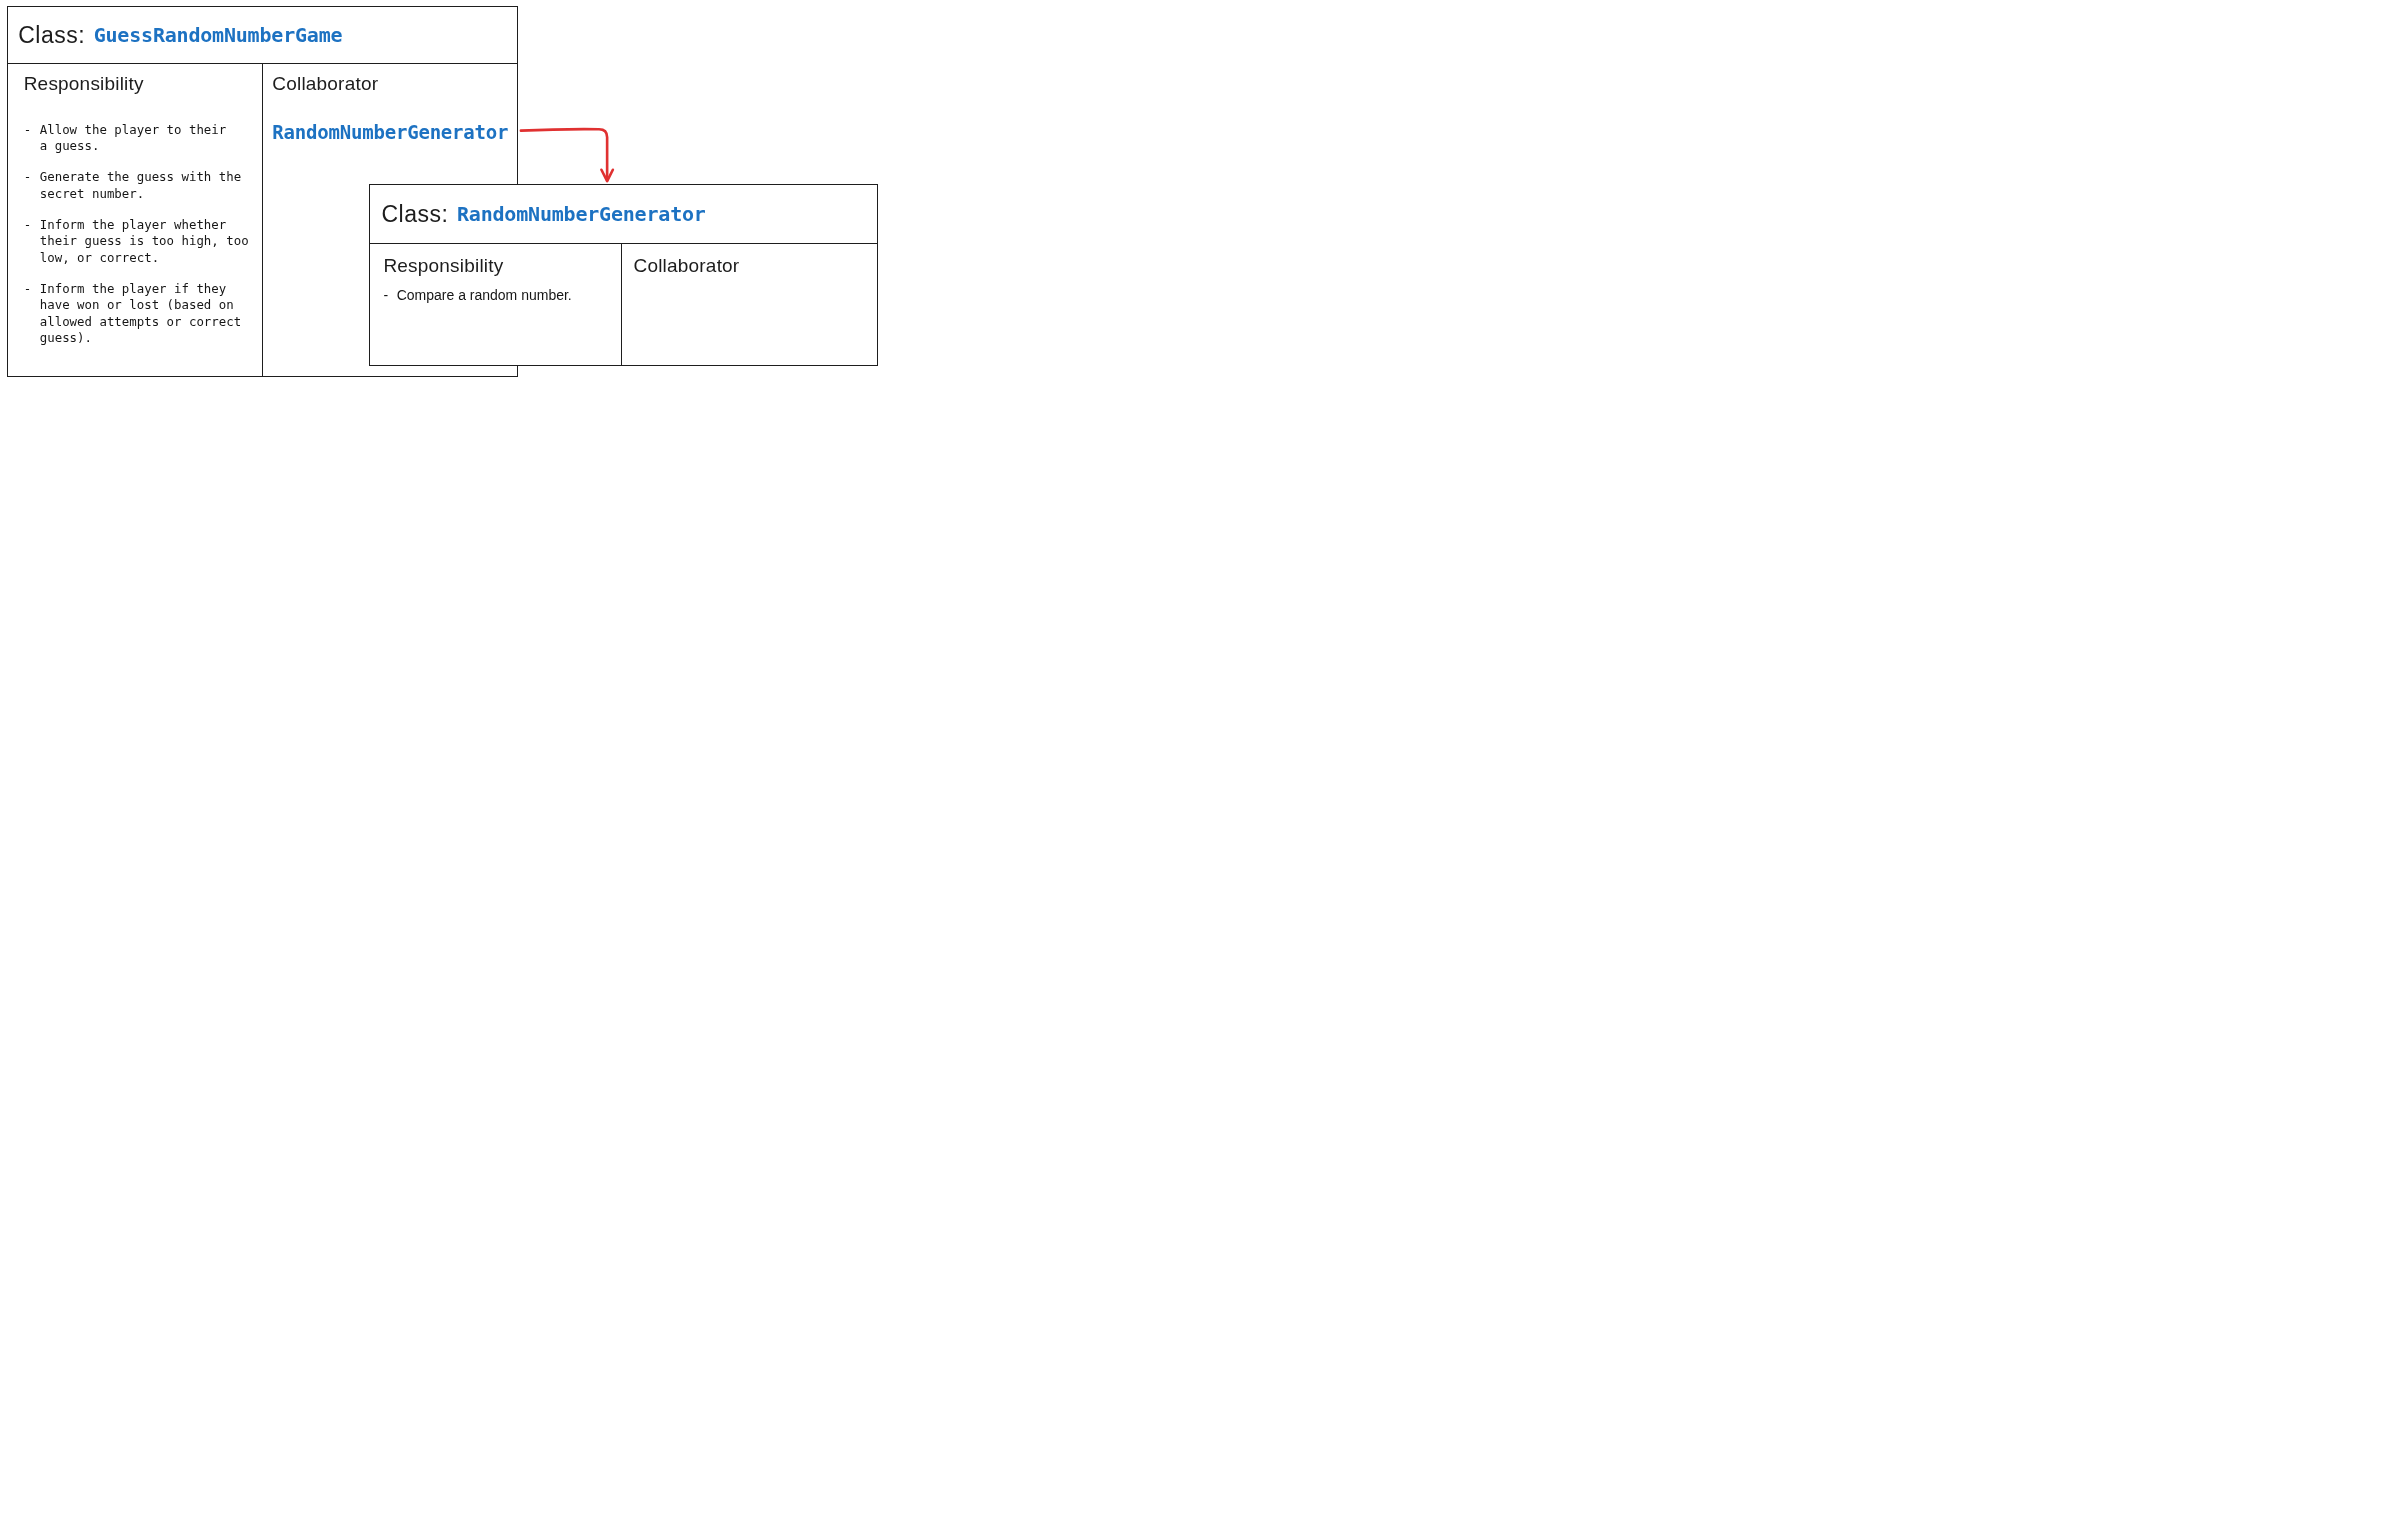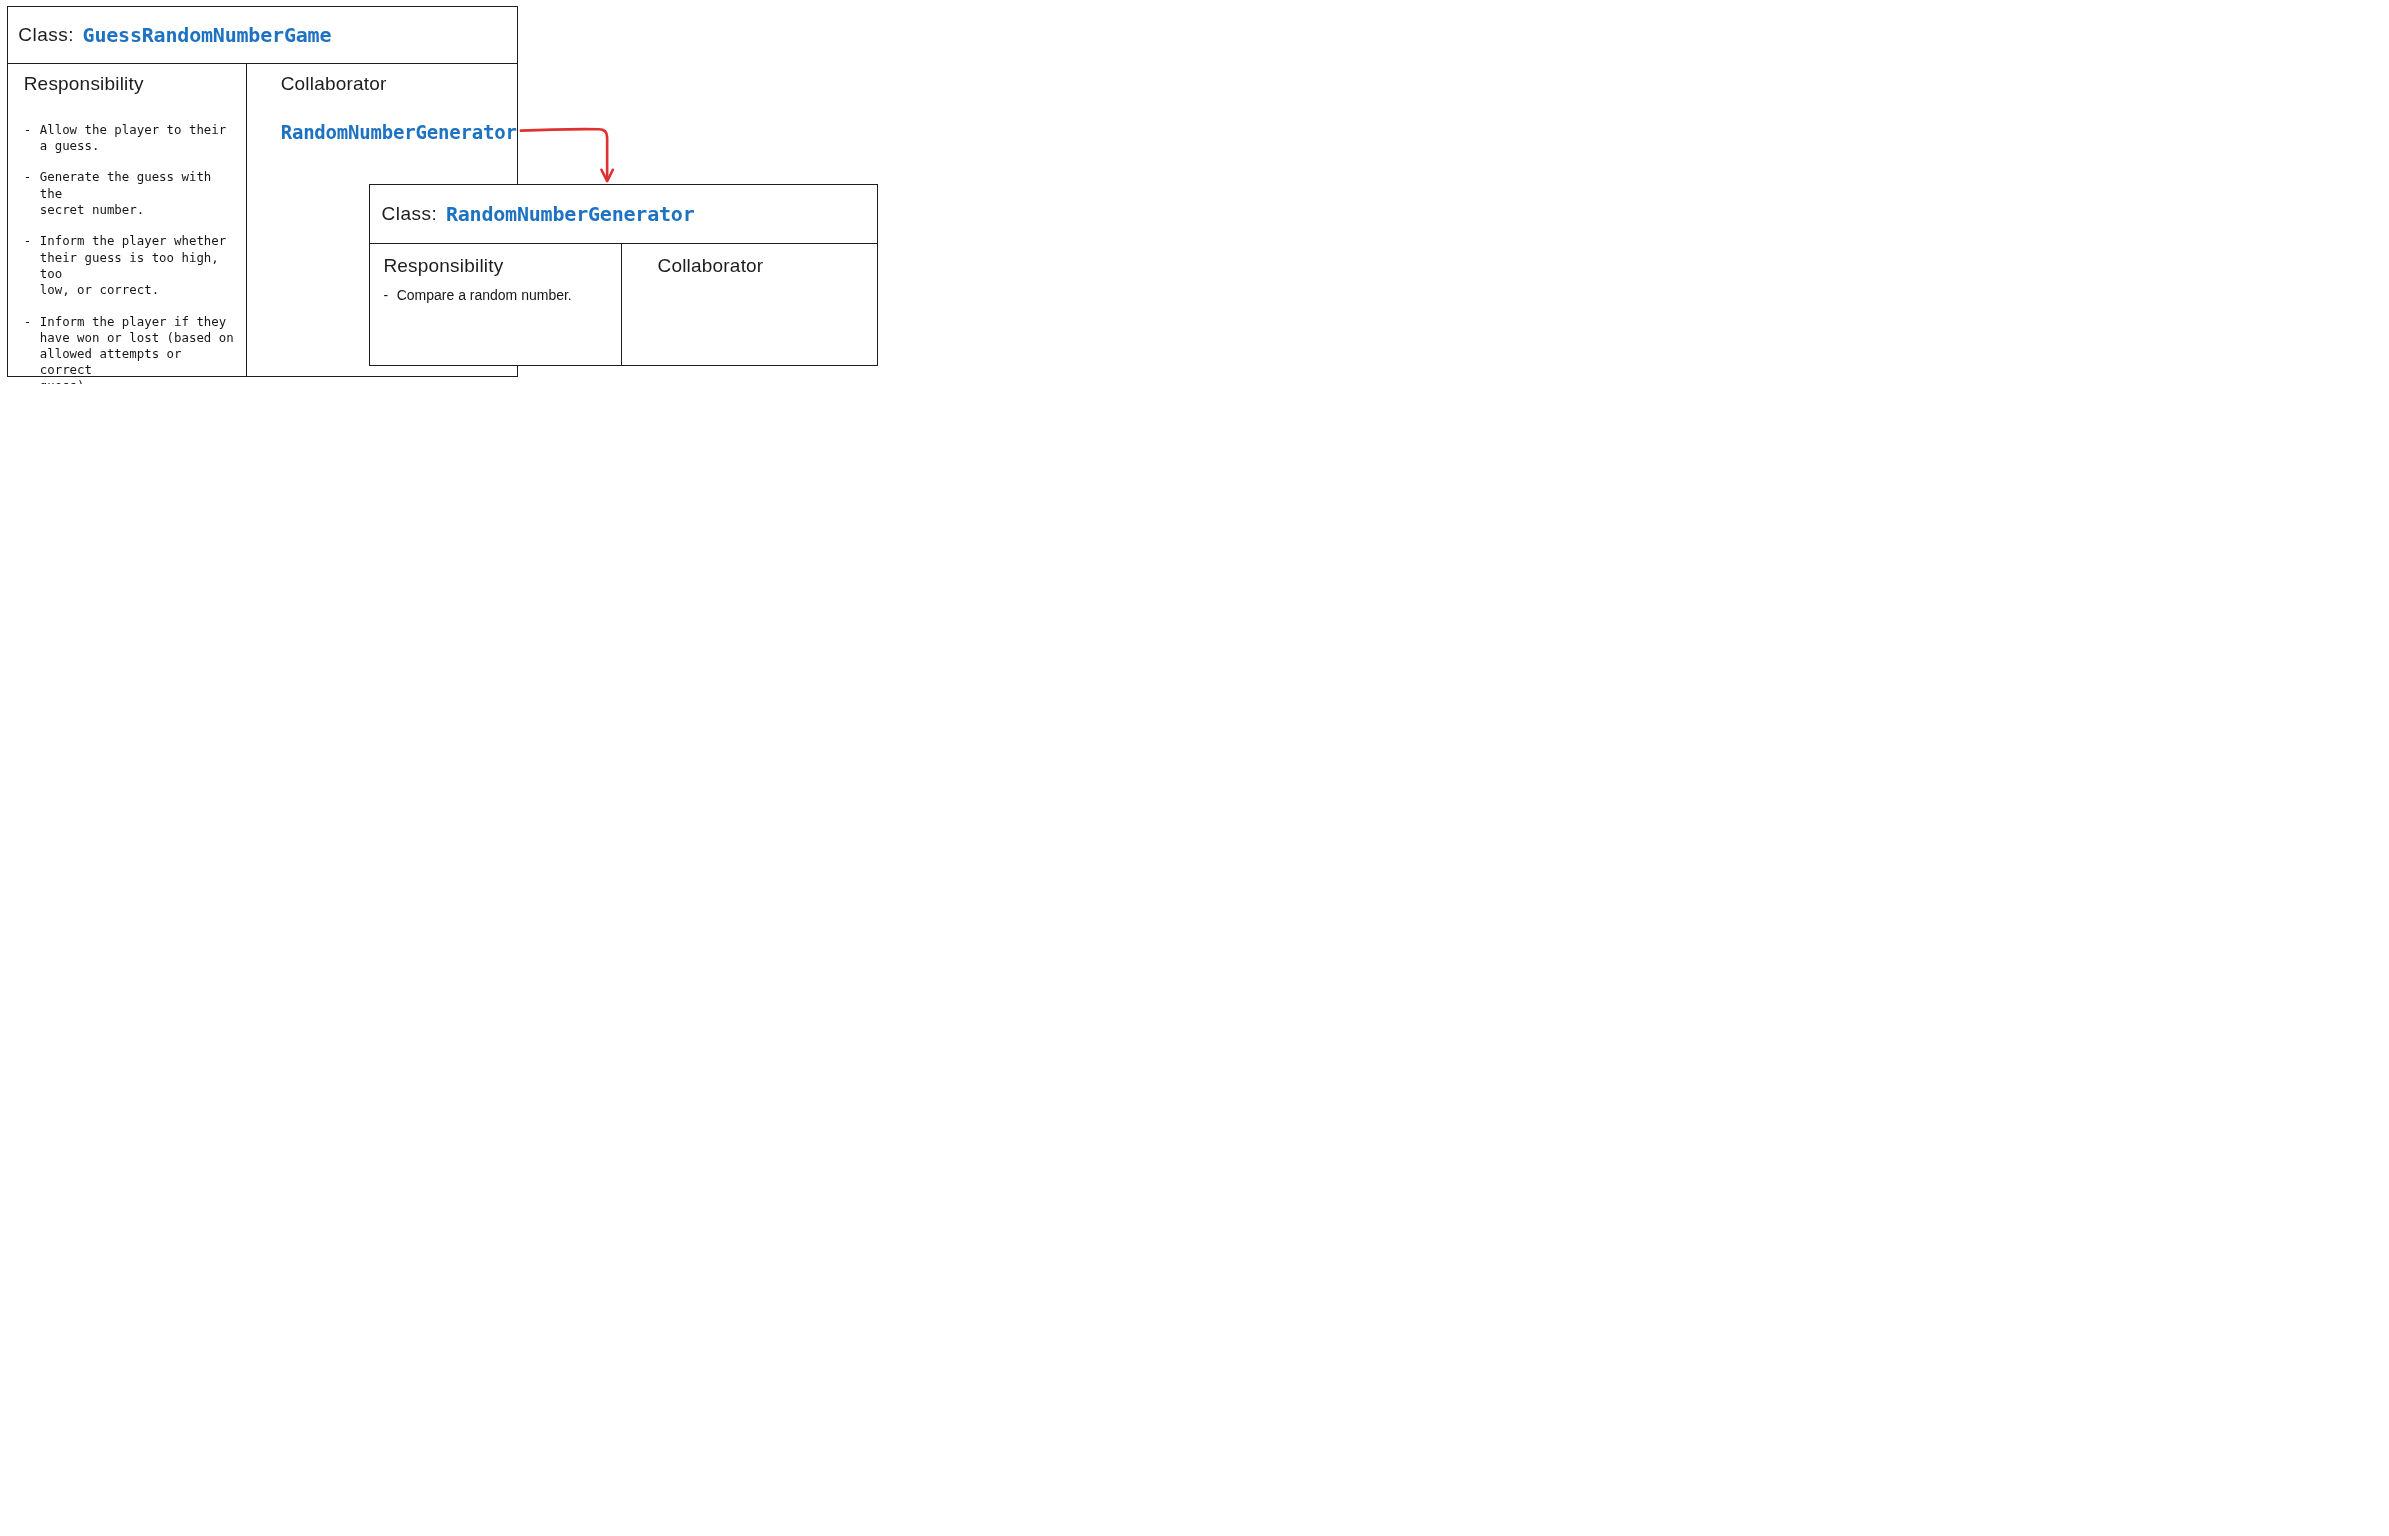--- a/index.html
+++ b/index.html
@@ -30,39 +30,38 @@
     flex: 0 0 auto;
     display: flex;
     align-items: center;
     border-bottom: 1.4px solid #1e1e1e;
     box-sizing: border-box;
   }
   .card-1 .card-header { height: 57px; padding-left: 10.5px; }
   .card-2 .card-header { height: 59px; padding-left: 11.5px; }
 
   .class-label {
-    font-size: 19px;
+    font-size: 23px;
     color: #1d1d1d;
     letter-spacing: 0.5px;
   }
   .class-name {
     font-family: "DejaVu Sans Mono", monospace;
     font-size: 20px;
     font-weight: bold;
     color: #1d72c2;
     margin-left: 8.6px;
     letter-spacing: -0.2px;
     white-space: nowrap;
   }
 
   .card-body {
     flex: 1 1 auto;
     display: flex;
     min-height: 0;
-    gap: 24px;
   }
   .cell {
     box-sizing: border-box;
   }
   .card-1 .cell-resp { width: 255px; border-right: 1px solid #1e1e1e; padding: 7.6px 8.6px 0 16px; }
   .card-1 .cell-collab { flex: 1; padding: 7.6px 0 0 9.6px; }
   .card-2 .cell-resp { width: 252px; border-right: 1px solid #1e1e1e; padding: 9.6px 6.7px 0 13.4px; }
   .card-2 .cell-collab { flex: 1; padding: 9.6px 0 0 11.5px; }
 
   .col-header {

